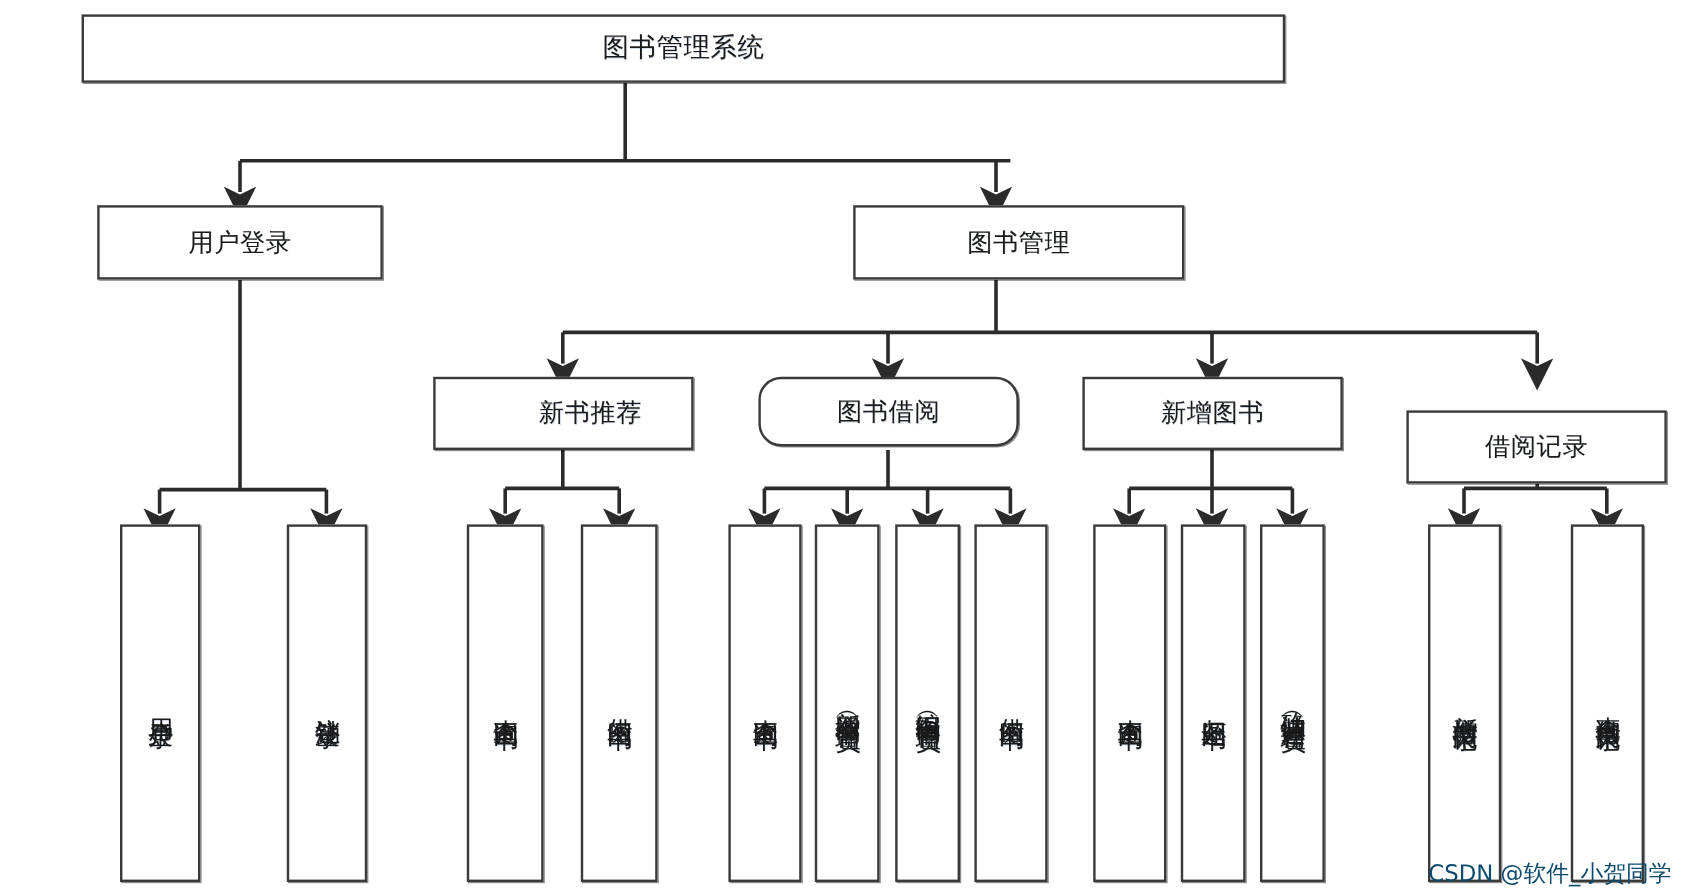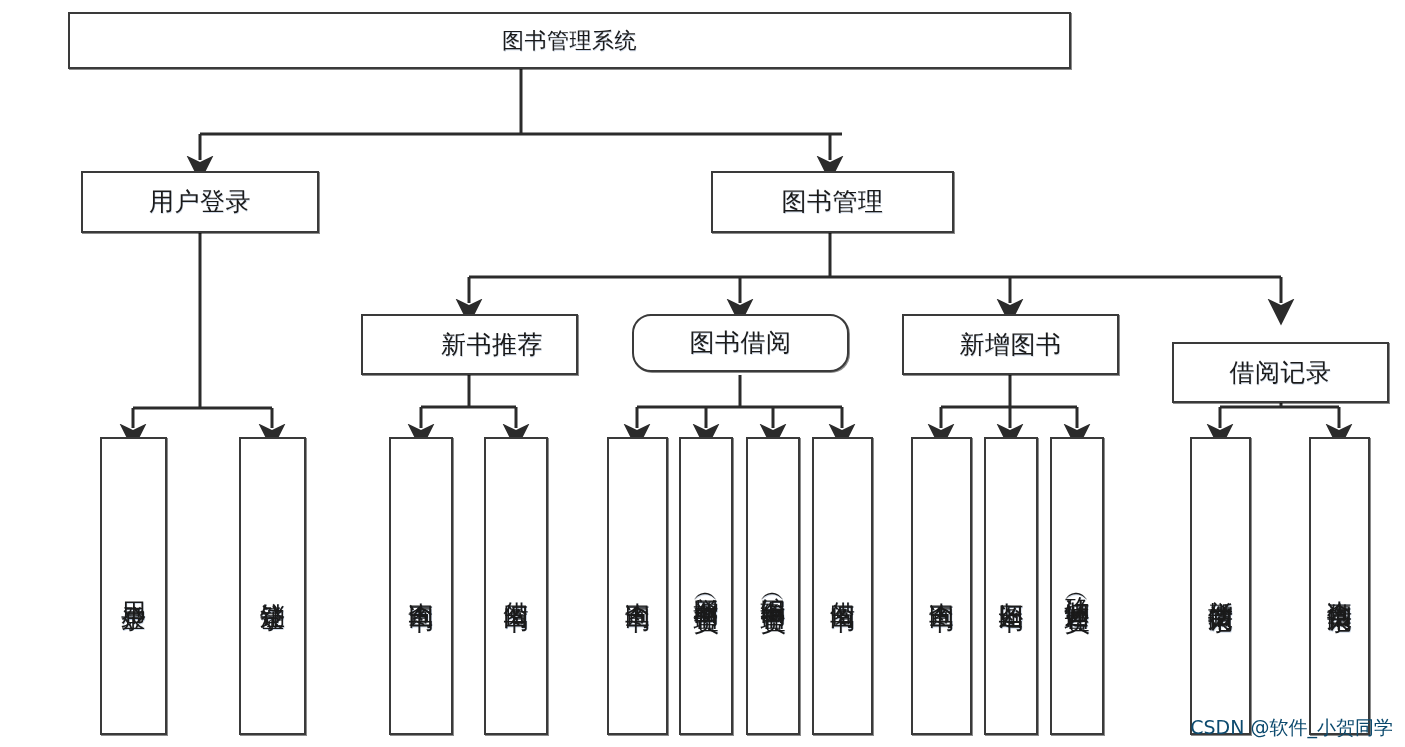--- a/index.html
+++ b/index.html
@@ -22,21 +22,21 @@
     box-sizing: border-box;
     background: #ffffff;
     border: 2px solid #3a3a3a;
     box-shadow: 1px 1px 0 rgba(0,0,0,0.45);
     display: flex;
     align-items: center;
     justify-content: center;
   }
   .node-label {
     color: #1a1a1a;
-    font-size: 25px;
+    font-size: 21px;
     line-height: 1.25;
     letter-spacing: 0.5px;
     white-space: nowrap;
     text-shadow: 0.5px 0.5px 0 rgba(120,150,190,0.35);
   }
   .node.leaf .node-label {
     writing-mode: vertical-rl;
     text-orientation: upright;
     white-space: normal;
     letter-spacing: 2px;
@@ -121,21 +121,21 @@
     </g>
   </svg>
 
   <div class="node root" style="left:20px; top:12px; width:1003px; height:57px;margin-left:48px;">
     <span class="node-label">图书管理系统</span>
   </div>
 
   <div class="node" style="left:81px; top:171px; width:238px; height:62px;">
     <span class="node-label">用户登录</span>
   </div>
-  <div class="node" style="left:711px; top:171px; width:243px; height:62px;">
+  <div class="node" style="left:711px; top:171px; width:276px; height:62px;">
     <span class="node-label">图书管理</span>
   </div>
 
   <div class="node" style="left:361px; top:314px; width:217px; height:61px;padding-left:45px;">
     <span class="node-label">新书推荐</span>
   </div>
   <div class="node" style="left:632px; top:314px; width:217px; height:58px;border-radius:19px;">
     <span class="node-label">图书借阅</span>
   </div>
   <div class="node" style="left:902px; top:314px; width:217px; height:61px;">

